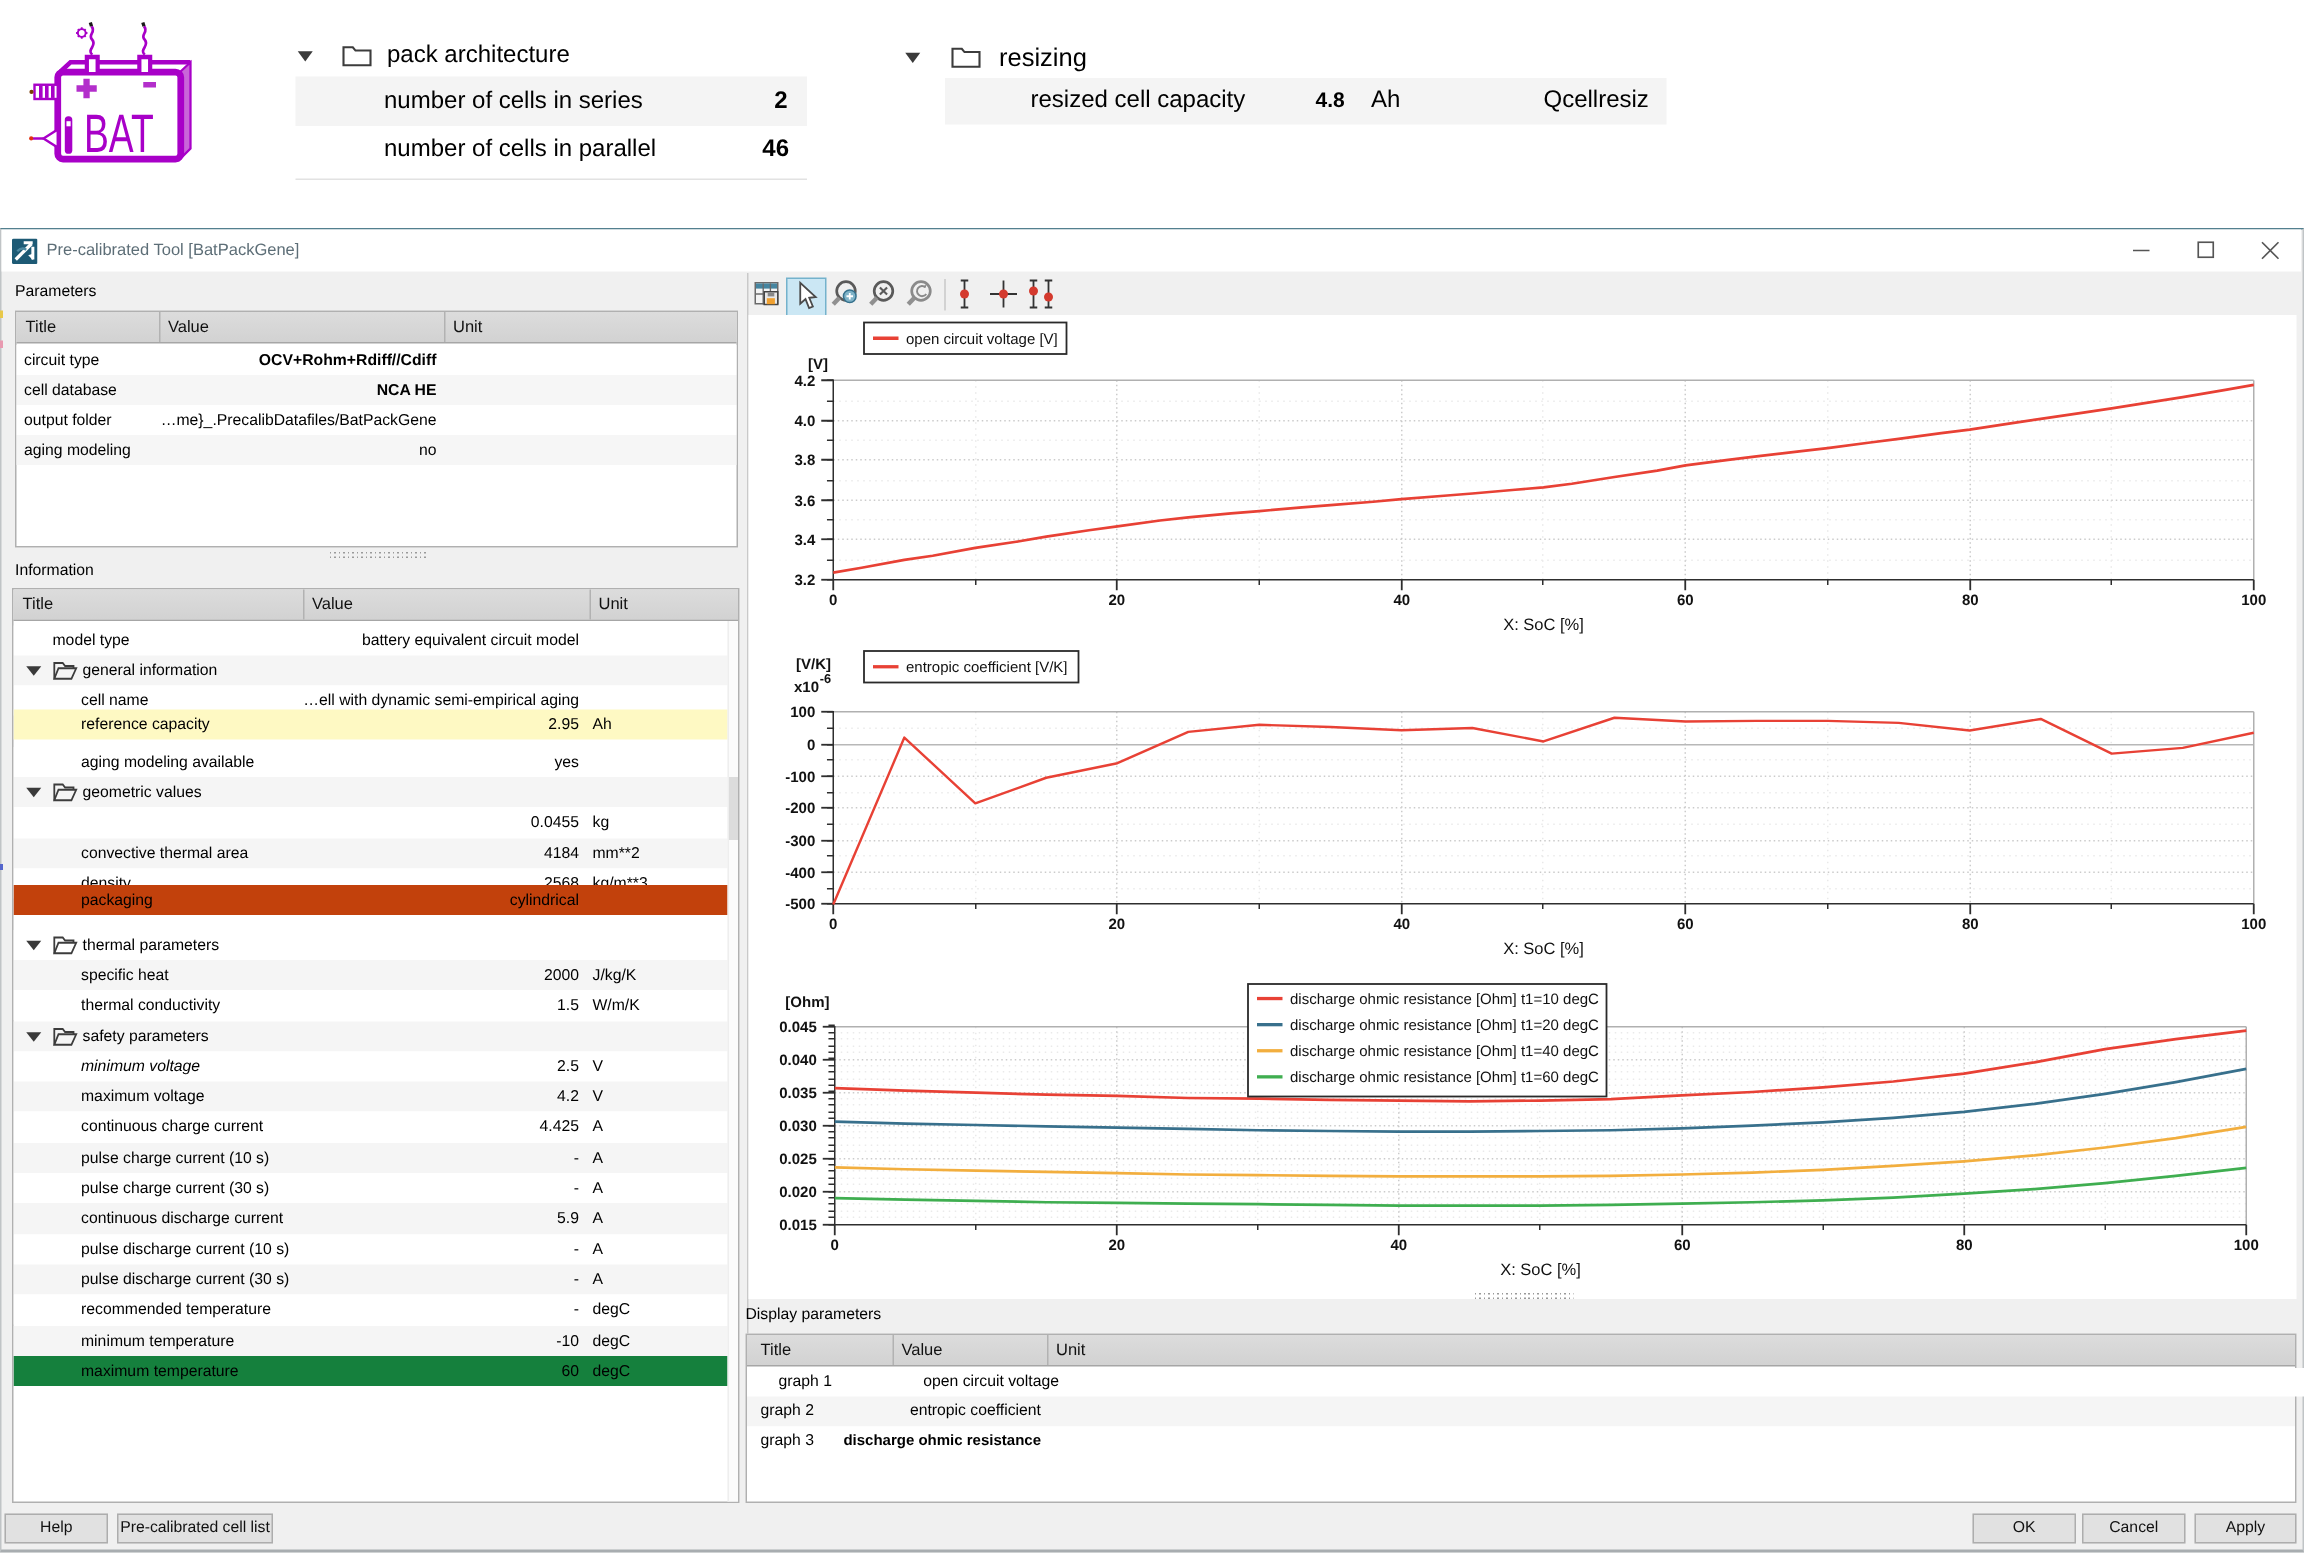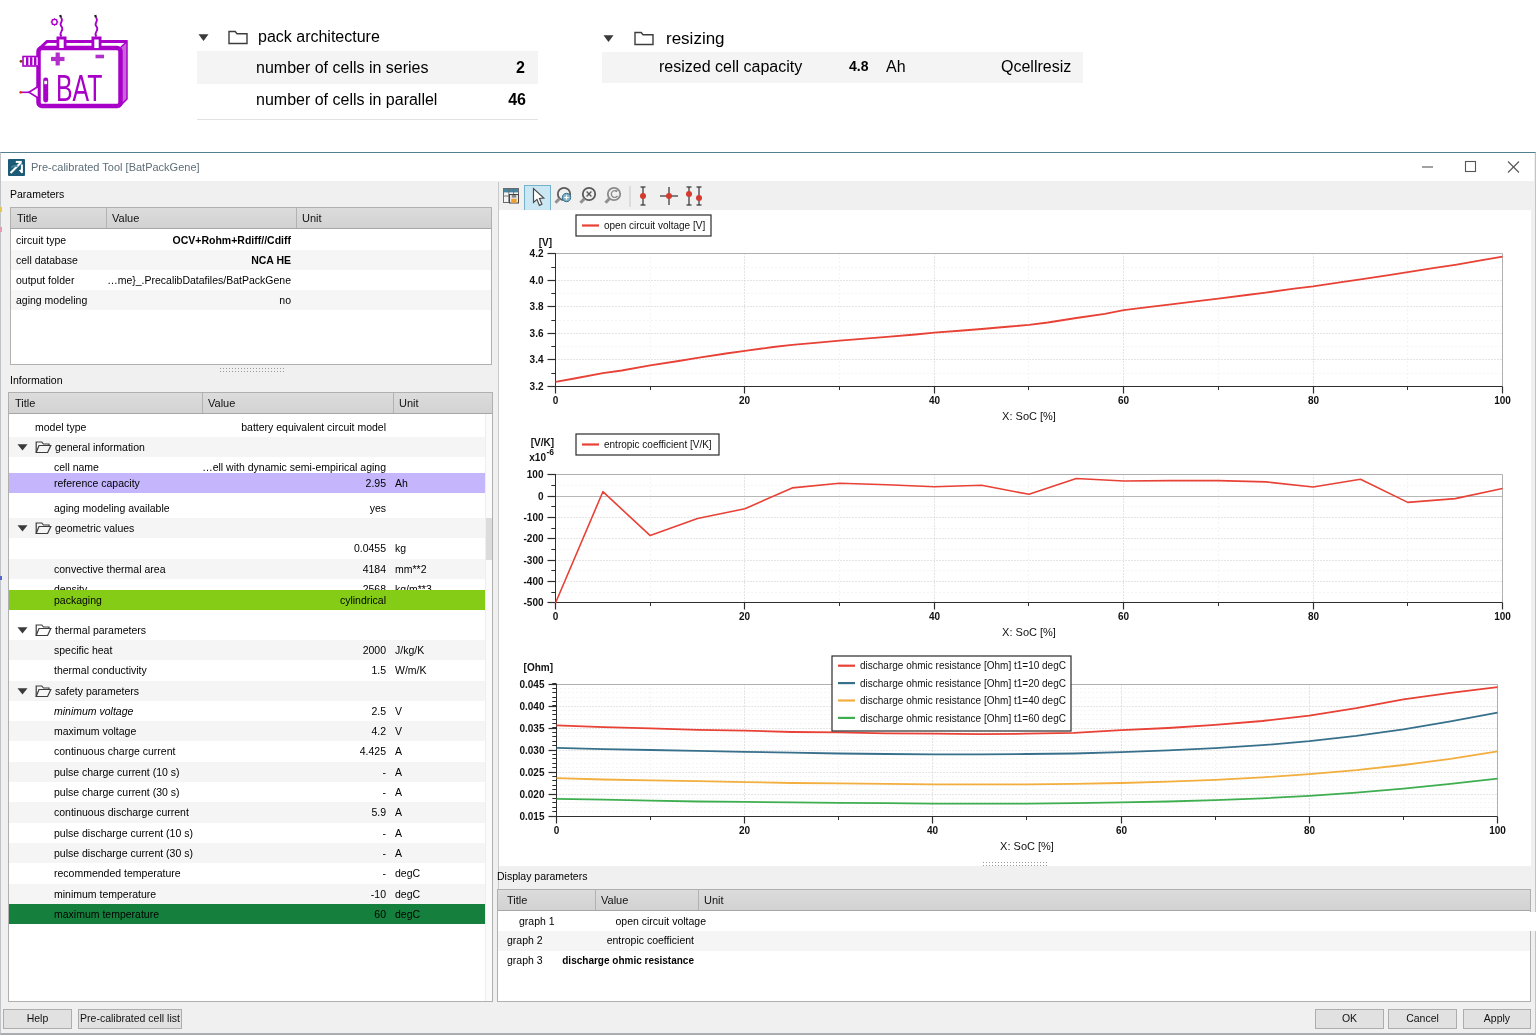--- a/index.html
+++ b/index.html
@@ -79,21 +79,21 @@
 </div>
 <div class="abs" style="left:197px;top:119px;width:341px;height:1px;background:#e2e2e2;"></div>
 
 <svg class="abs" style="left:603px;top:34px;" width="11" height="9" viewBox="0 0 11 9">
     <path d="M0.5 1.2 h10 L5.5 8 Z" fill="#3a3a3a"></path>
   </svg>
 <svg class="abs" style="left:634px;top:30px;" width="20" height="16" viewBox="0 0 20 16">
     <path d="M1 14.5 V2.5 h6.2 l1.8 2.2 h10 V14.5 Z" fill="none" stroke="#3c3c3c" stroke-width="1.4"></path>
   </svg>
 <div class="abs" style="left:666px;top:29px;font-size:17px;">resizing</div>
-<div class="abs" style="left:602px;top:52px;width:481px;height:31px;background:#f4f4f4;">
+<div class="abs" style="left:630px;top:52px;width:481px;height:31px;background:#f4f4f4;">
   <span style="position:absolute;left:57px;top:6px;font-size:16px;">resized cell capacity</span>
   <span style="position:absolute;left:247px;top:6px;font-size:14px;font-weight:bold;">4.8</span>
   <span style="position:absolute;left:284px;top:6px;font-size:16px;">Ah</span>
   <span style="position:absolute;left:399px;top:6px;font-size:16px;">Qcellresiz</span>
 </div>
 
 <div class="abs" style="left:0;top:152px;width:1536px;height:883px;background:#f0f0f0;
   border:1px solid #c0c4c6;border-top-color:#53808f;border-bottom:2px solid #a8adb0;"></div>
 <div class="abs" style="left:1px;top:153px;width:1533px;height:28px;background:#ffffff;"></div>
 
@@ -168,21 +168,21 @@
         <svg width="17" height="14" viewBox="0 0 17 14" style="position:absolute;left:26px;top:3px;">
           <path d="M1.2 12.5 V2 h5.6 l1.6 2 h5.6 V5.5" fill="none" stroke="#3c3c3c" stroke-width="1.2"></path>
           <path d="M1.2 12.5 L4 5.5 h11.8 L12.6 12.5 Z" fill="none" stroke="#3c3c3c" stroke-width="1.2"></path>
         </svg>
         <span style="position:absolute;left:46px;top:0;line-height:20.3px;">general information</span>
       </div>
 <div style="position:absolute;top:43.2px;height:20.3px;left:0;width:483px;background:#ffffff;">
         <span style="position:absolute;left:45px;top:0;line-height:20.3px;">cell name</span>
         <span style="position:absolute;right:106px;top:0;line-height:20.3px;">…ell with dynamic semi-empirical aging</span>
       </div>
-<div style="position:absolute;top:59px;height:20.3px;left:0;width:483px;background:#c4b5fd;">
+<div style="position:absolute;top:59px;height:20.3px;left:0;width:483px;background:#fef9c3;">
         <span style="position:absolute;left:45px;top:0;line-height:20.3px;">reference capacity</span>
         <span style="position:absolute;right:106px;top:0;line-height:20.3px;">2.95</span>
         <span style="position:absolute;left:386px;top:0;line-height:20.3px;">Ah</span>
       </div>
 <div style="position:absolute;top:83.8px;height:20.3px;left:0;width:483px;background:#ffffff;">
         <span style="position:absolute;left:45px;top:0;line-height:20.3px;">aging modeling available</span>
         <span style="position:absolute;right:106px;top:0;line-height:20.3px;">yes</span>
       </div>
 <div style="position:absolute;top:104.1px;height:20.3px;left:0;width:483px;background:#f5f5f5;">
         <svg width="11" height="8" viewBox="0 0 11 8" style="position:absolute;left:8px;top:6px;">
@@ -202,21 +202,21 @@
 <div style="position:absolute;top:144.7px;height:20.3px;left:0;width:483px;background:#f5f5f5;">
         <span style="position:absolute;left:45px;top:0;line-height:20.3px;">convective thermal area</span>
         <span style="position:absolute;right:106px;top:0;line-height:20.3px;">4184</span>
         <span style="position:absolute;left:386px;top:0;line-height:20.3px;">mm**2</span>
       </div>
 <div style="position:absolute;top:165.0px;height:20.3px;left:0;width:483px;background:#ffffff;">
         <span style="position:absolute;left:45px;top:0;line-height:20.3px;">density</span>
         <span style="position:absolute;right:106px;top:0;line-height:20.3px;">2568</span>
         <span style="position:absolute;left:386px;top:0;line-height:20.3px;">kg/m**3</span>
       </div>
-<div style="position:absolute;top:176px;height:20.3px;left:0;width:483px;background:#84cc16;">
+<div style="position:absolute;top:176px;height:20.3px;left:0;width:483px;background:#c2410c;">
         <span style="position:absolute;left:45px;top:0;line-height:20.3px;">packaging</span>
         <span style="position:absolute;right:106px;top:0;line-height:20.3px;">cylindrical</span>
       </div>
 <div style="position:absolute;top:205.6px;height:20.3px;left:0;width:483px;background:#ffffff;">
         <svg width="11" height="8" viewBox="0 0 11 8" style="position:absolute;left:8px;top:6px;">
           <path d="M0.5 1.2 h10 L5.5 7.5 Z" fill="#3a3a3a"></path>
         </svg>
         <svg width="17" height="14" viewBox="0 0 17 14" style="position:absolute;left:26px;top:3px;">
           <path d="M1.2 12.5 V2 h5.6 l1.6 2 h5.6 V5.5" fill="none" stroke="#3c3c3c" stroke-width="1.2"></path>
           <path d="M1.2 12.5 L4 5.5 h11.8 L12.6 12.5 Z" fill="none" stroke="#3c3c3c" stroke-width="1.2"></path>

